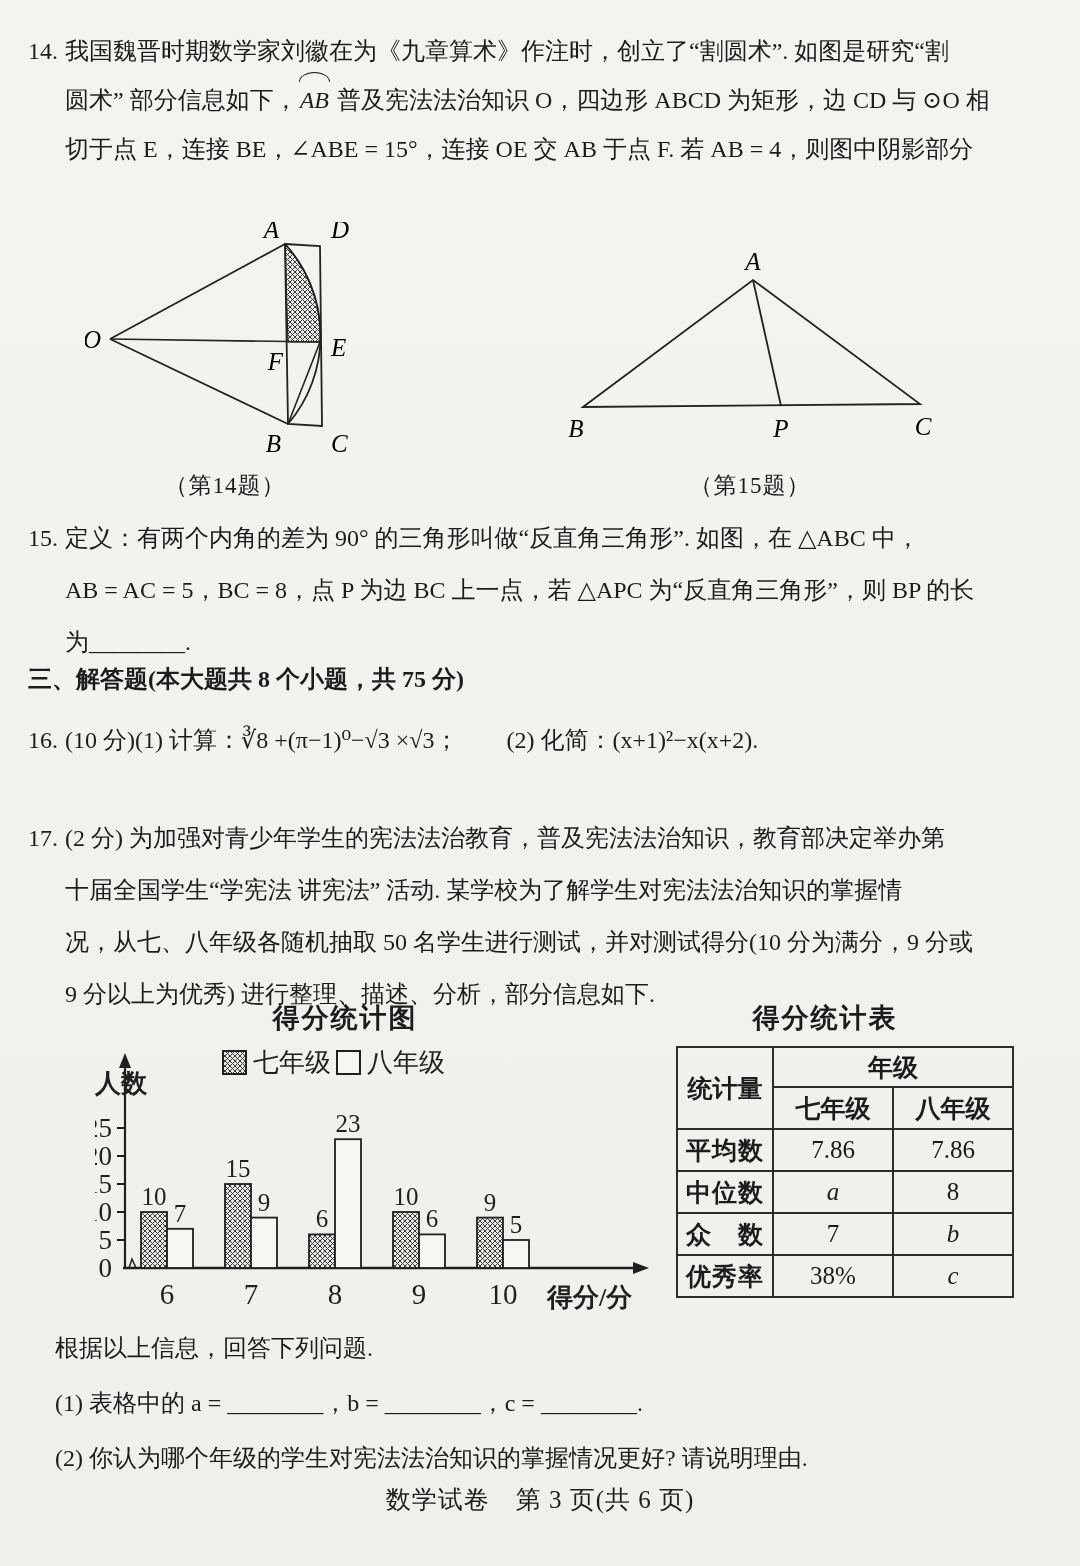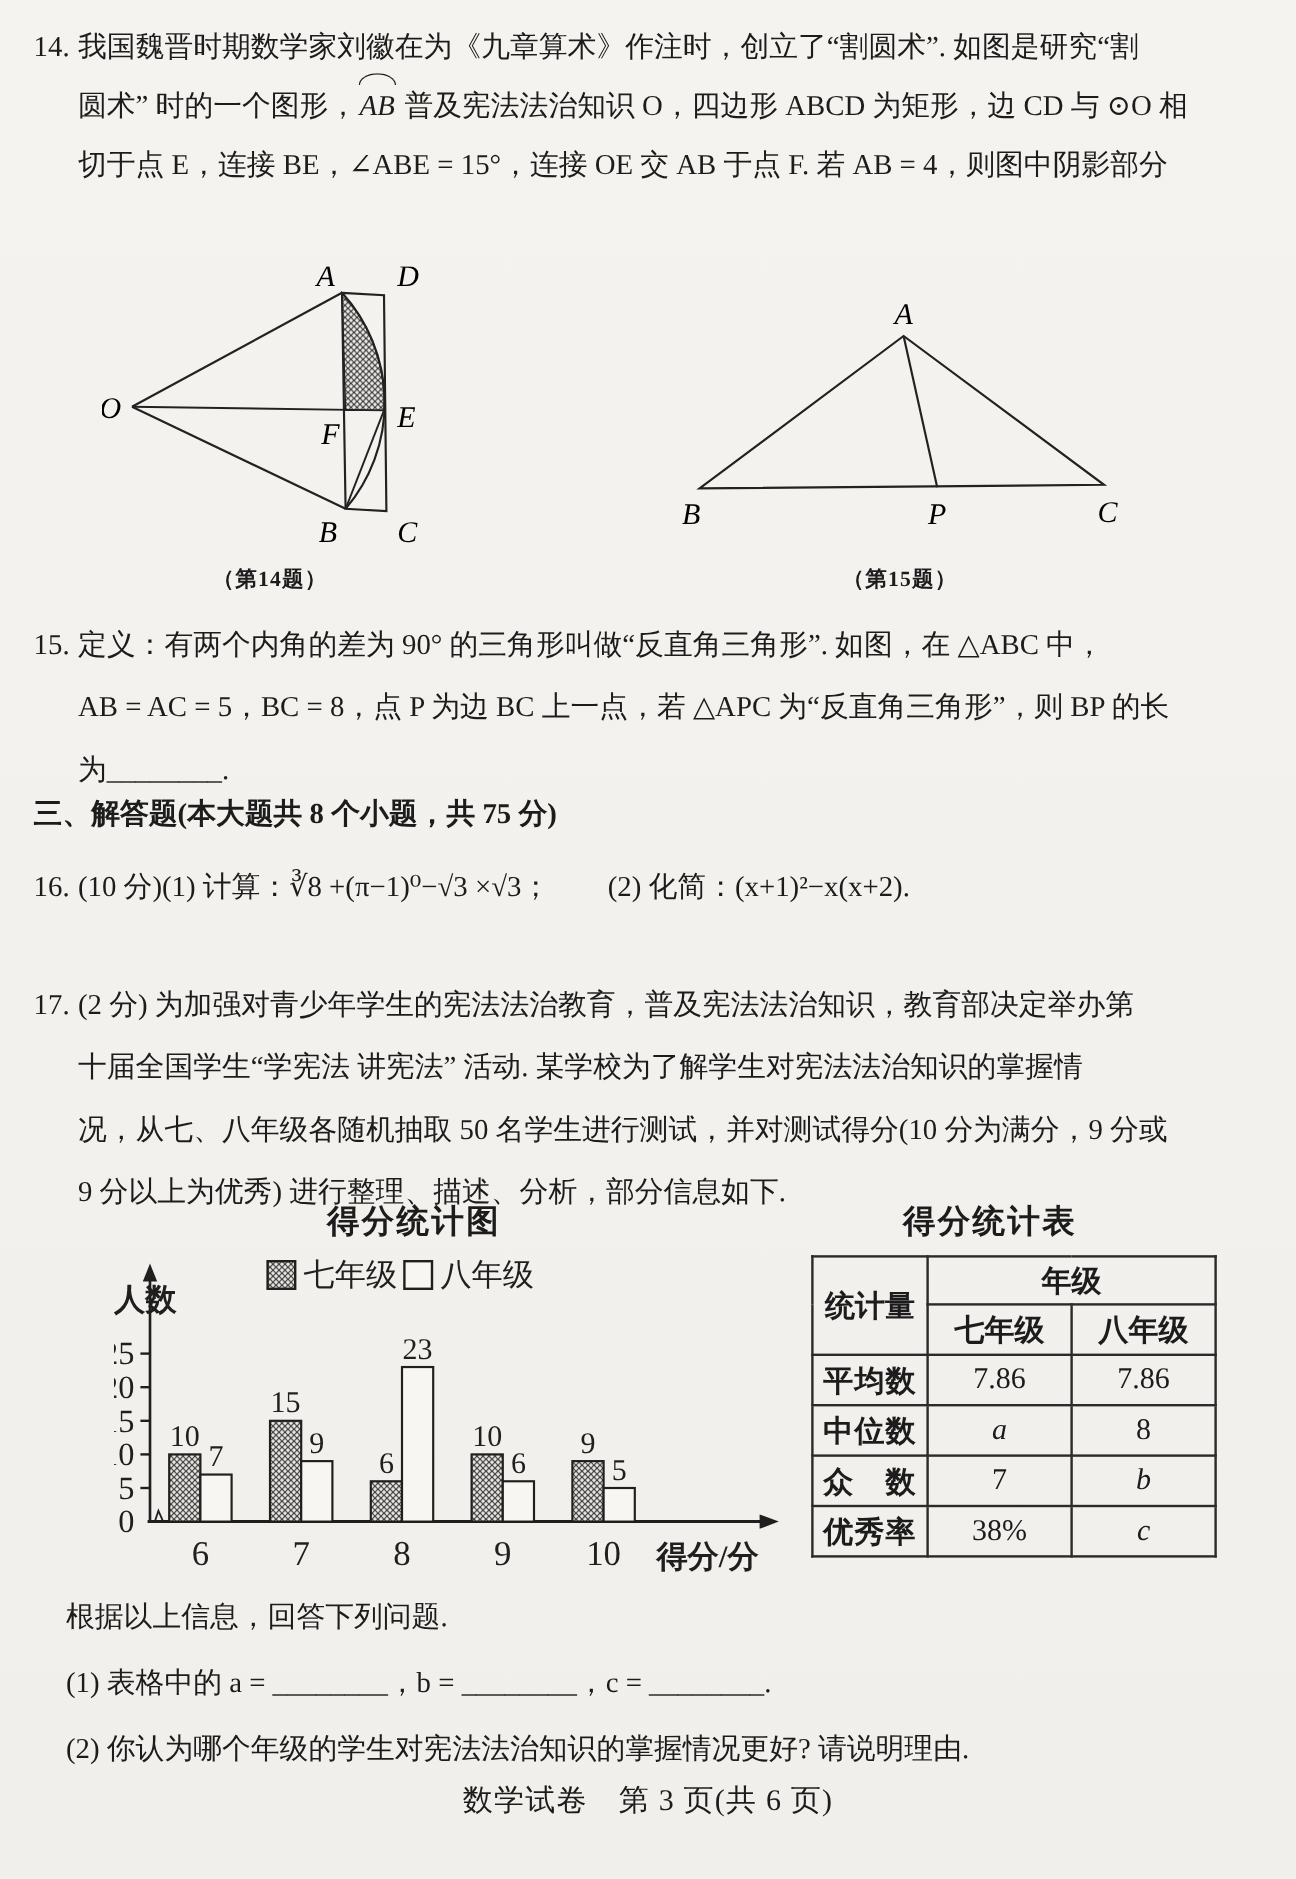--- a/index.html
+++ b/index.html
@@ -9,21 +9,21 @@
     font-family:"Liberation Serif","DejaVu Serif",serif;
     color:#1c1c1c;overflow:hidden;
   }
   .abs{position:absolute;}
   .line{white-space:nowrap;height:49px;line-height:49px;font-size:24px;}
   .tall .line{height:52px;line-height:52px;}
   .qnum{display:inline-block;width:37px;}
   .indent{padding-left:37px;}
   .bold{font-weight:700;}
   .center{text-align:center;}
-  .caption{font-size:18px;font-weight:700;letter-spacing:1px;}
+  .caption{font-size:23px;font-weight:400;letter-spacing:1px;}
   .arc-wrap{position:relative;display:inline-block;font-style:italic;padding:0 2px;}
   .arc-wrap::before{
     content:"";position:absolute;left:1px;right:1px;top:-4px;height:9px;
     border:1.6px solid #1c1c1c;border-bottom:none;
     border-radius:100% 100% 0 0 / 200% 200% 0 0;
   }
   .chart-title{font-size:27px;font-weight:700;letter-spacing:2px;}
   table.stats{border-collapse:collapse;table-layout:fixed;}
   table.stats td{
     border:2px solid #2b2b2b;text-align:center;vertical-align:middle;
@@ -33,23 +33,23 @@
   table.stats td.lbl{font-weight:700;letter-spacing:1px;}
   td.ital{font-style:italic;font-family:"Liberation Serif","DejaVu Serif",serif;}
   .footer{font-size:25px;letter-spacing:1px;}
   svg text{font-family:"Liberation Serif","DejaVu Serif",serif;}
 </style>
 </head>
 <body>
 
 <div class="page">
 
-  <div class="abs" style="left:28px;top:16px;right:15px;">
+  <div class="abs" style="left:28px;top:27px;right:15px;">
     <div class="line"><span class="qnum">14.</span><span>我国魏晋时期数学家刘徽在为《九章算术》作注时，创立了“割圆术”. 如图是研究“割</span></div>
-    <div class="line indent"><span>圆术” 时的一个图形，</span><span class="arc-wrap">AB</span><span> 普及宪法法治知识 O，四边形 ABCD 为矩形，边 CD 与 ⊙O 相</span></div>
+    <div class="line indent"><span>圆术” 部分信息如下，</span><span class="arc-wrap">AB</span><span> 普及宪法法治知识 O，四边形 ABCD 为矩形，边 CD 与 ⊙O 相</span></div>
     <div class="line indent"><span>切于点 E，连接 BE，∠ABE = 15°，连接 OE 交 AB 于点 F. 若 AB = 4，则图中阴影部分</span></div>
   </div>
 
   <svg class="abs" style="left:85px;top:222px;" width="320" height="245" viewBox="0 0 320 245">
     <defs>
       <pattern id="fhatch" width="5" height="5" patternUnits="userSpaceOnUse">
         <rect width="5" height="5" fill="#eceae6"></rect>
         <path d="M0,0L5,5M5,0L0,5" stroke="#3a3a3a" stroke-width="1"></path>
       </pattern>
     </defs>

